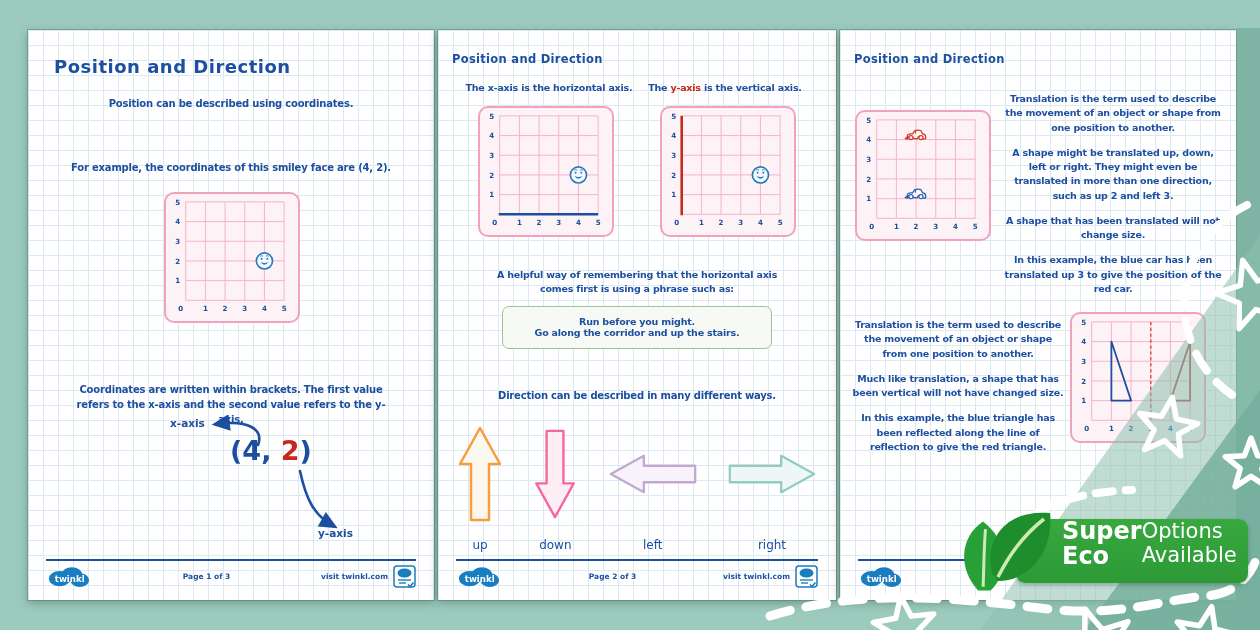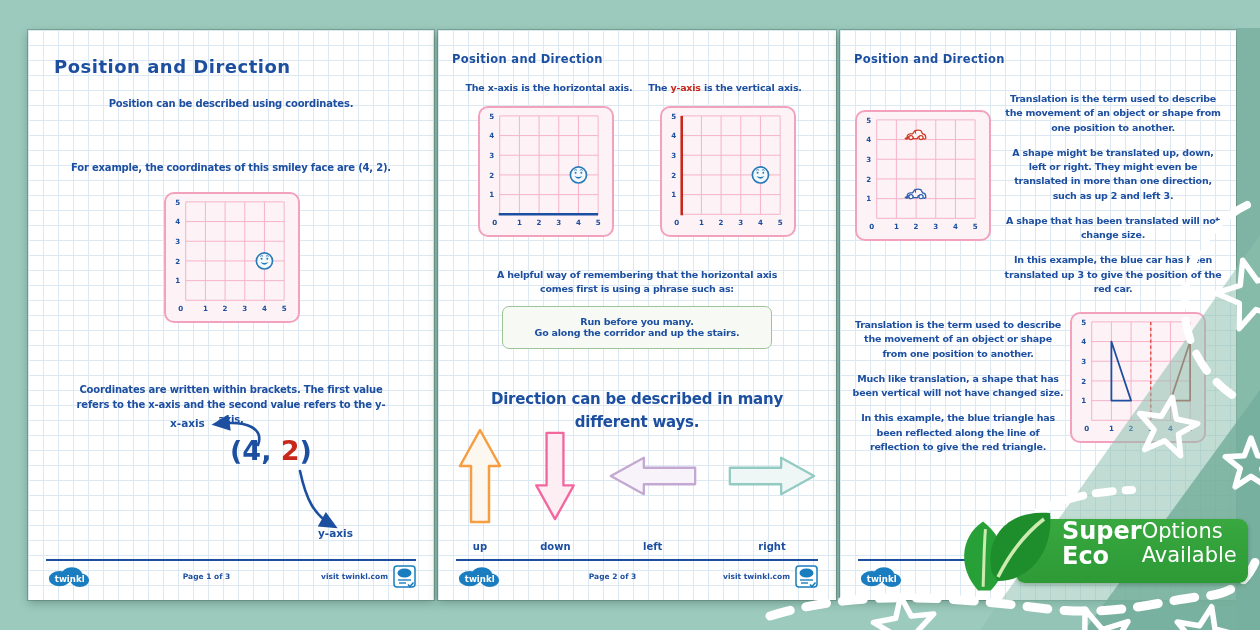--- a/index.html
+++ b/index.html
@@ -60,21 +60,21 @@
     border-radius:7px;background:#f7faf4;padding:9px 6px 10px 6px;text-align:center;
   }
   .greenbox .line{font-size:9.5px;font-weight:bold;color:#1d4fa0;letter-spacing:-.2px;}
   .greenbox .line + .line{}
   .arrows-row{
     position:absolute;left:20px;right:20px;top:380px;height:142px;
     display:flex;justify-content:space-between;align-items:stretch;
   }
   .arrow-item{display:flex;flex-direction:column;align-items:center;justify-content:space-between;}
   .arrow-slot{flex:1;display:flex;align-items:center;}
-  .arrow-label{font-size:10px;font-weight:bold;color:#1d4fa0;}
+  .arrow-label{font-size:12px;font-weight:normal;color:#1d4fa0;}
   .p3col{position:absolute;color:#1d4fa0;font-weight:bold;text-align:center;
     font-size:9.5px;line-height:1.5;letter-spacing:-.2px;}
   .p3col p{margin:0 0 11px 0;}
   #decor{position:absolute;inset:0;z-index:5;pointer-events:none;}
   #eco-badge{
     position:absolute;left:1016px;top:519px;width:232px;height:64px;z-index:6;
     background:linear-gradient(#38a83f,#2d9a36);border-radius:9px;
     box-shadow:0 2px 4px rgba(20,60,30,.3);
     display:flex;justify-content:center;padding-left:46px;box-sizing:border-box;
   }
@@ -245,25 +245,25 @@
           <path d="M-4.2,1.2 Q0,6.4 4.2,1.2 Q0,3.2 -4.2,1.2 Z" fill="#2a7ab8"></path>
           <path d="M-4.4,-4.6 Q-2.9,-6 -1.4,-4.8" stroke="#2a7ab8" stroke-width="0.9" fill="none"></path>
           <path d="M1.4,-4.8 Q2.9,-6 4.4,-4.6" stroke="#2a7ab8" stroke-width="0.9" fill="none"></path>
         </g>
       </svg>
   </div>
 
   <div class="para" style="left:45px;right:45px;top:238px;font-size:9.5px">A helpful way of remembering that the horizontal axis comes first is using a phrase such as:</div>
 
   <div class="greenbox">
-    <div class="line">Run before you many.</div>
+    <div class="line">Run before you might.</div>
     <div class="line">Go along the corridor and up the stairs.</div>
   </div>
 
-  <div class="para" style="left:45px;right:45px;top:358px;font-size:15px">Direction can be described in many different ways.</div>
+  <div class="para" style="left:45px;right:45px;top:358px;font-size:10px">Direction can be described in many different ways.</div>
 
   <div class="arrows-row">
     <div class="arrow-item">
       <div class="arrow-slot">
           <svg width="44" height="98" viewBox="0 0 44 96">
         <polygon points="22,2 42,38 31,38 31,94 13,94 13,38 2,38" fill="#fdf8ef" stroke="#f59d40" stroke-width="2.5" stroke-linejoin="round"></polygon>
       </svg>
         </div>
       <div class="arrow-label">up</div>
     </div>

